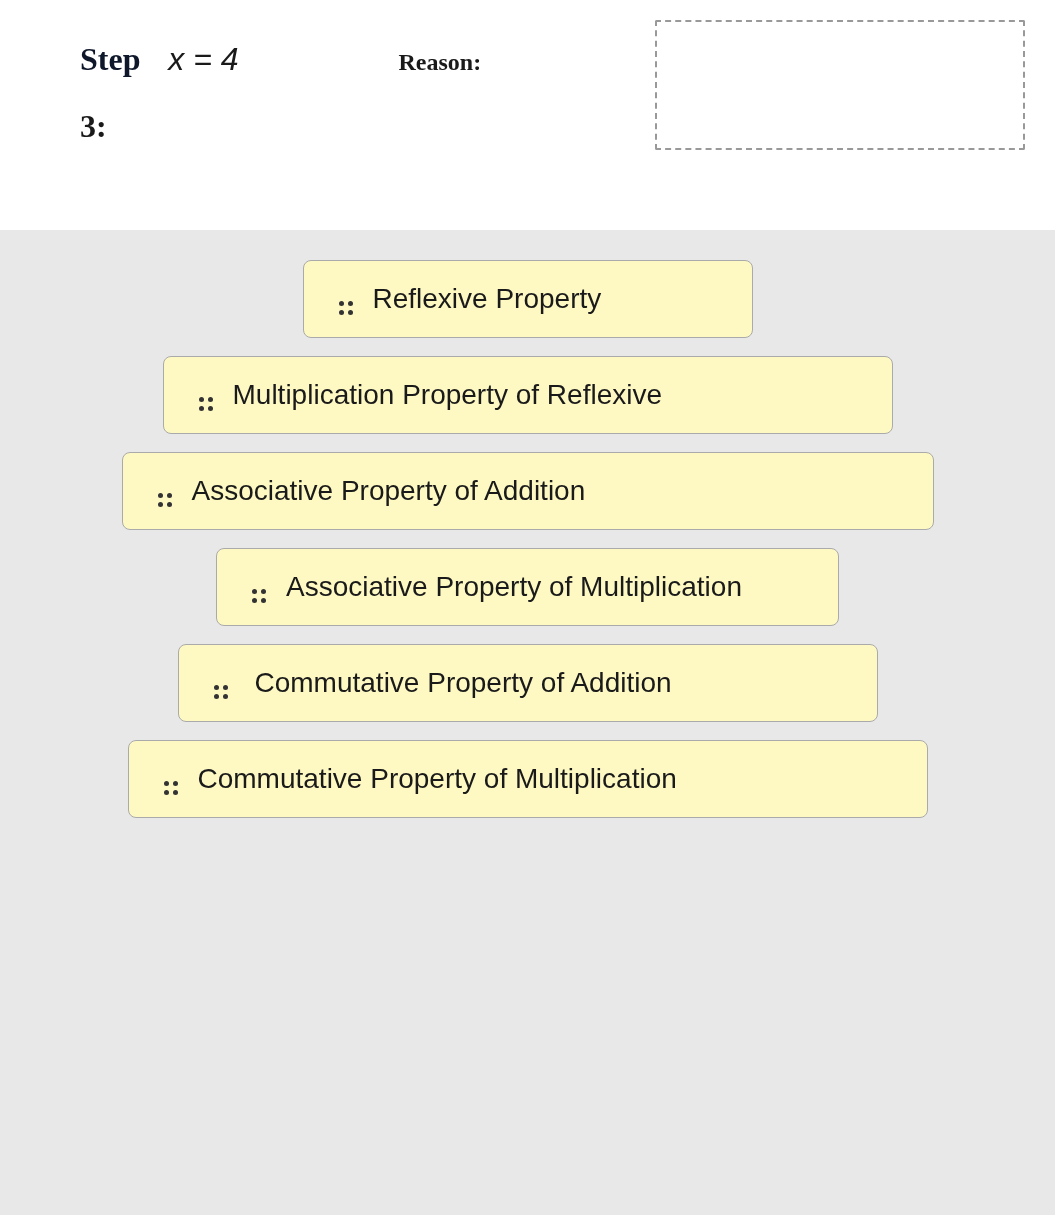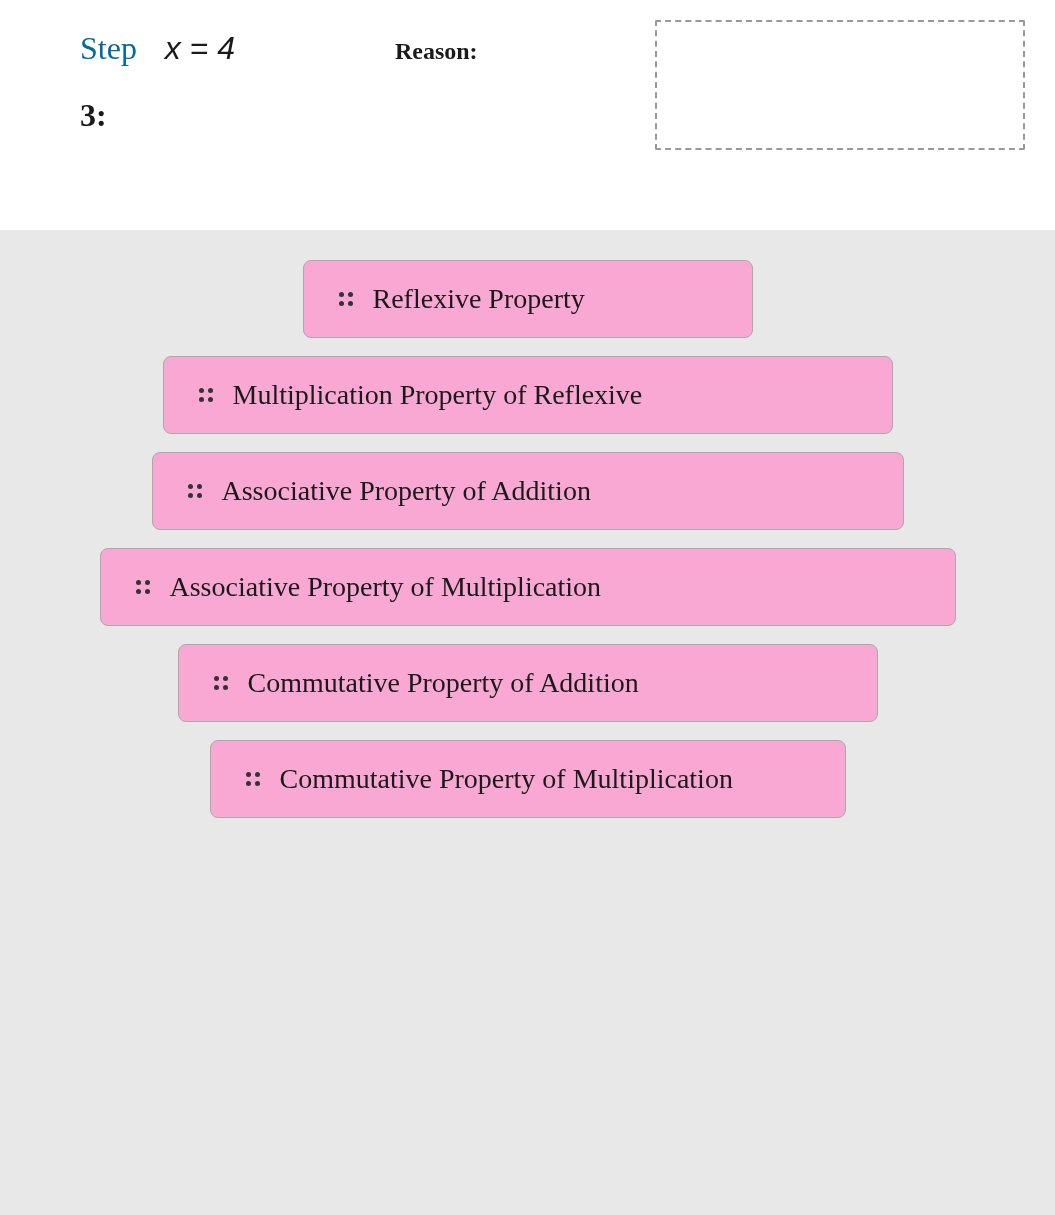--- a/index.html
+++ b/index.html
@@ -18,23 +18,24 @@
 
     .top-section {
       background: #ffffff;
       padding: 30px 80px 40px 80px;
       min-height: 230px;
       position: relative;
     }
 
     .step-label {
       font-size: 32px;
-      font-weight: normal;
-      color: #0369a1;
+      font-weight: bold;
+      color: #0f172a;
       font-family: 'Georgia', serif;
+      margin-top: 11px;
     }
 
     .step-equation {
       font-size: 32px;
       color: #1a1a1a;
       font-family: Liberation Sans, sans-serif;
       font-style: italic;
       margin-left: 10px;
     }
 
@@ -78,30 +79,30 @@
       background: #e8e8e8;
       padding: 30px 0;
       display: flex;
       flex-direction: column;
       align-items: center;
       gap: 18px;
       min-height: 985px;
     }
 
     .drag-item {
-      background: #f9a8d4;
+      background: #fef9c3;
       border: 1.5px solid #aaa;
       border-radius: 8px;
       display: flex;
-      align-items: center;
+      align-items: flex-end;
       padding: 22px 35px;
       cursor: grab;
       font-size: 28px;
       color: #1a1a1a;
-      font-family: Liberation Serif, serif;
+      font-family: Liberation Sans, sans-serif;
     }
 
     .drag-handle-grid {
       display: grid;
       grid-template-columns: 1fr 1fr;
       gap: 4px;
       margin-right: 20px;
     }
 
     .drag-dot {
@@ -148,48 +149,48 @@
     </div>
     <div class="drag-item" style="width: 730px;">
       <div class="drag-handle-grid">
         <div class="drag-dot"></div>
         <div class="drag-dot"></div>
         <div class="drag-dot"></div>
         <div class="drag-dot"></div>
       </div>
       <span>Multiplication Property of Reflexive</span>
     </div>
-    <div class="drag-item" style="width: 752px;">
+    <div class="drag-item" style="width: 812px;">
       <div class="drag-handle-grid">
         <div class="drag-dot"></div>
         <div class="drag-dot"></div>
         <div class="drag-dot"></div>
         <div class="drag-dot"></div>
       </div>
       <span>Associative Property of Addition</span>
     </div>
-    <div class="drag-item" style="width: 856px;">
+    <div class="drag-item" style="width: 623px;">
       <div class="drag-handle-grid">
         <div class="drag-dot"></div>
         <div class="drag-dot"></div>
         <div class="drag-dot"></div>
         <div class="drag-dot"></div>
       </div>
       <span>Associative Property of Multiplication</span>
     </div>
-    <div class="drag-item" style="width: 700px;">
+    <div class="drag-item" style="width: 700px; gap: 7px;">
       <div class="drag-handle-grid">
         <div class="drag-dot"></div>
         <div class="drag-dot"></div>
         <div class="drag-dot"></div>
         <div class="drag-dot"></div>
       </div>
       <span>Commutative Property of Addition</span>
     </div>
-    <div class="drag-item" style="width: 636px;">
+    <div class="drag-item" style="width: 800px;">
       <div class="drag-handle-grid">
         <div class="drag-dot"></div>
         <div class="drag-dot"></div>
         <div class="drag-dot"></div>
         <div class="drag-dot"></div>
       </div>
       <span>Commutative Property of Multiplication</span>
     </div>
   </div>
 

